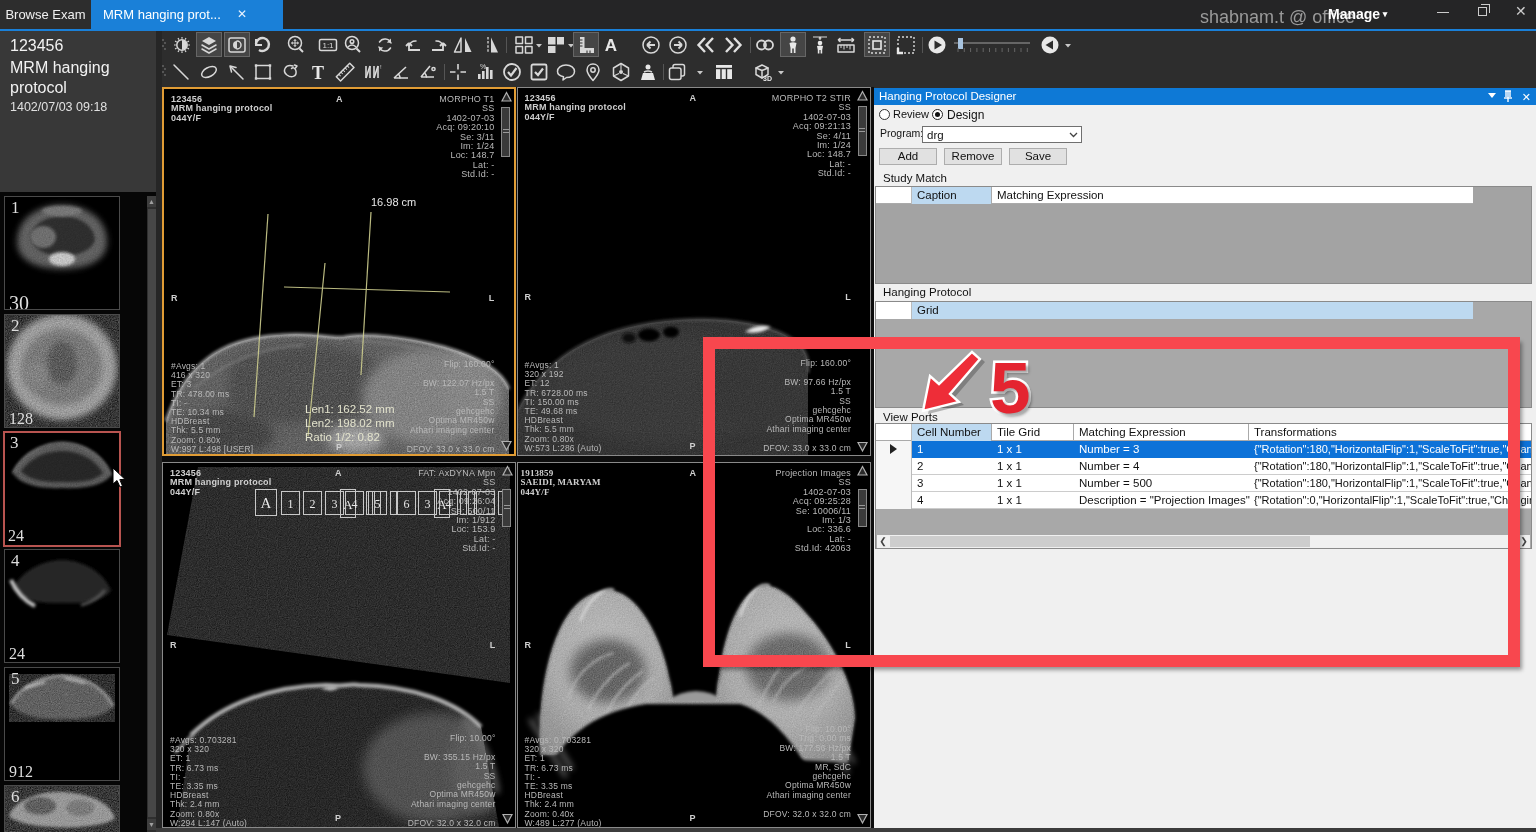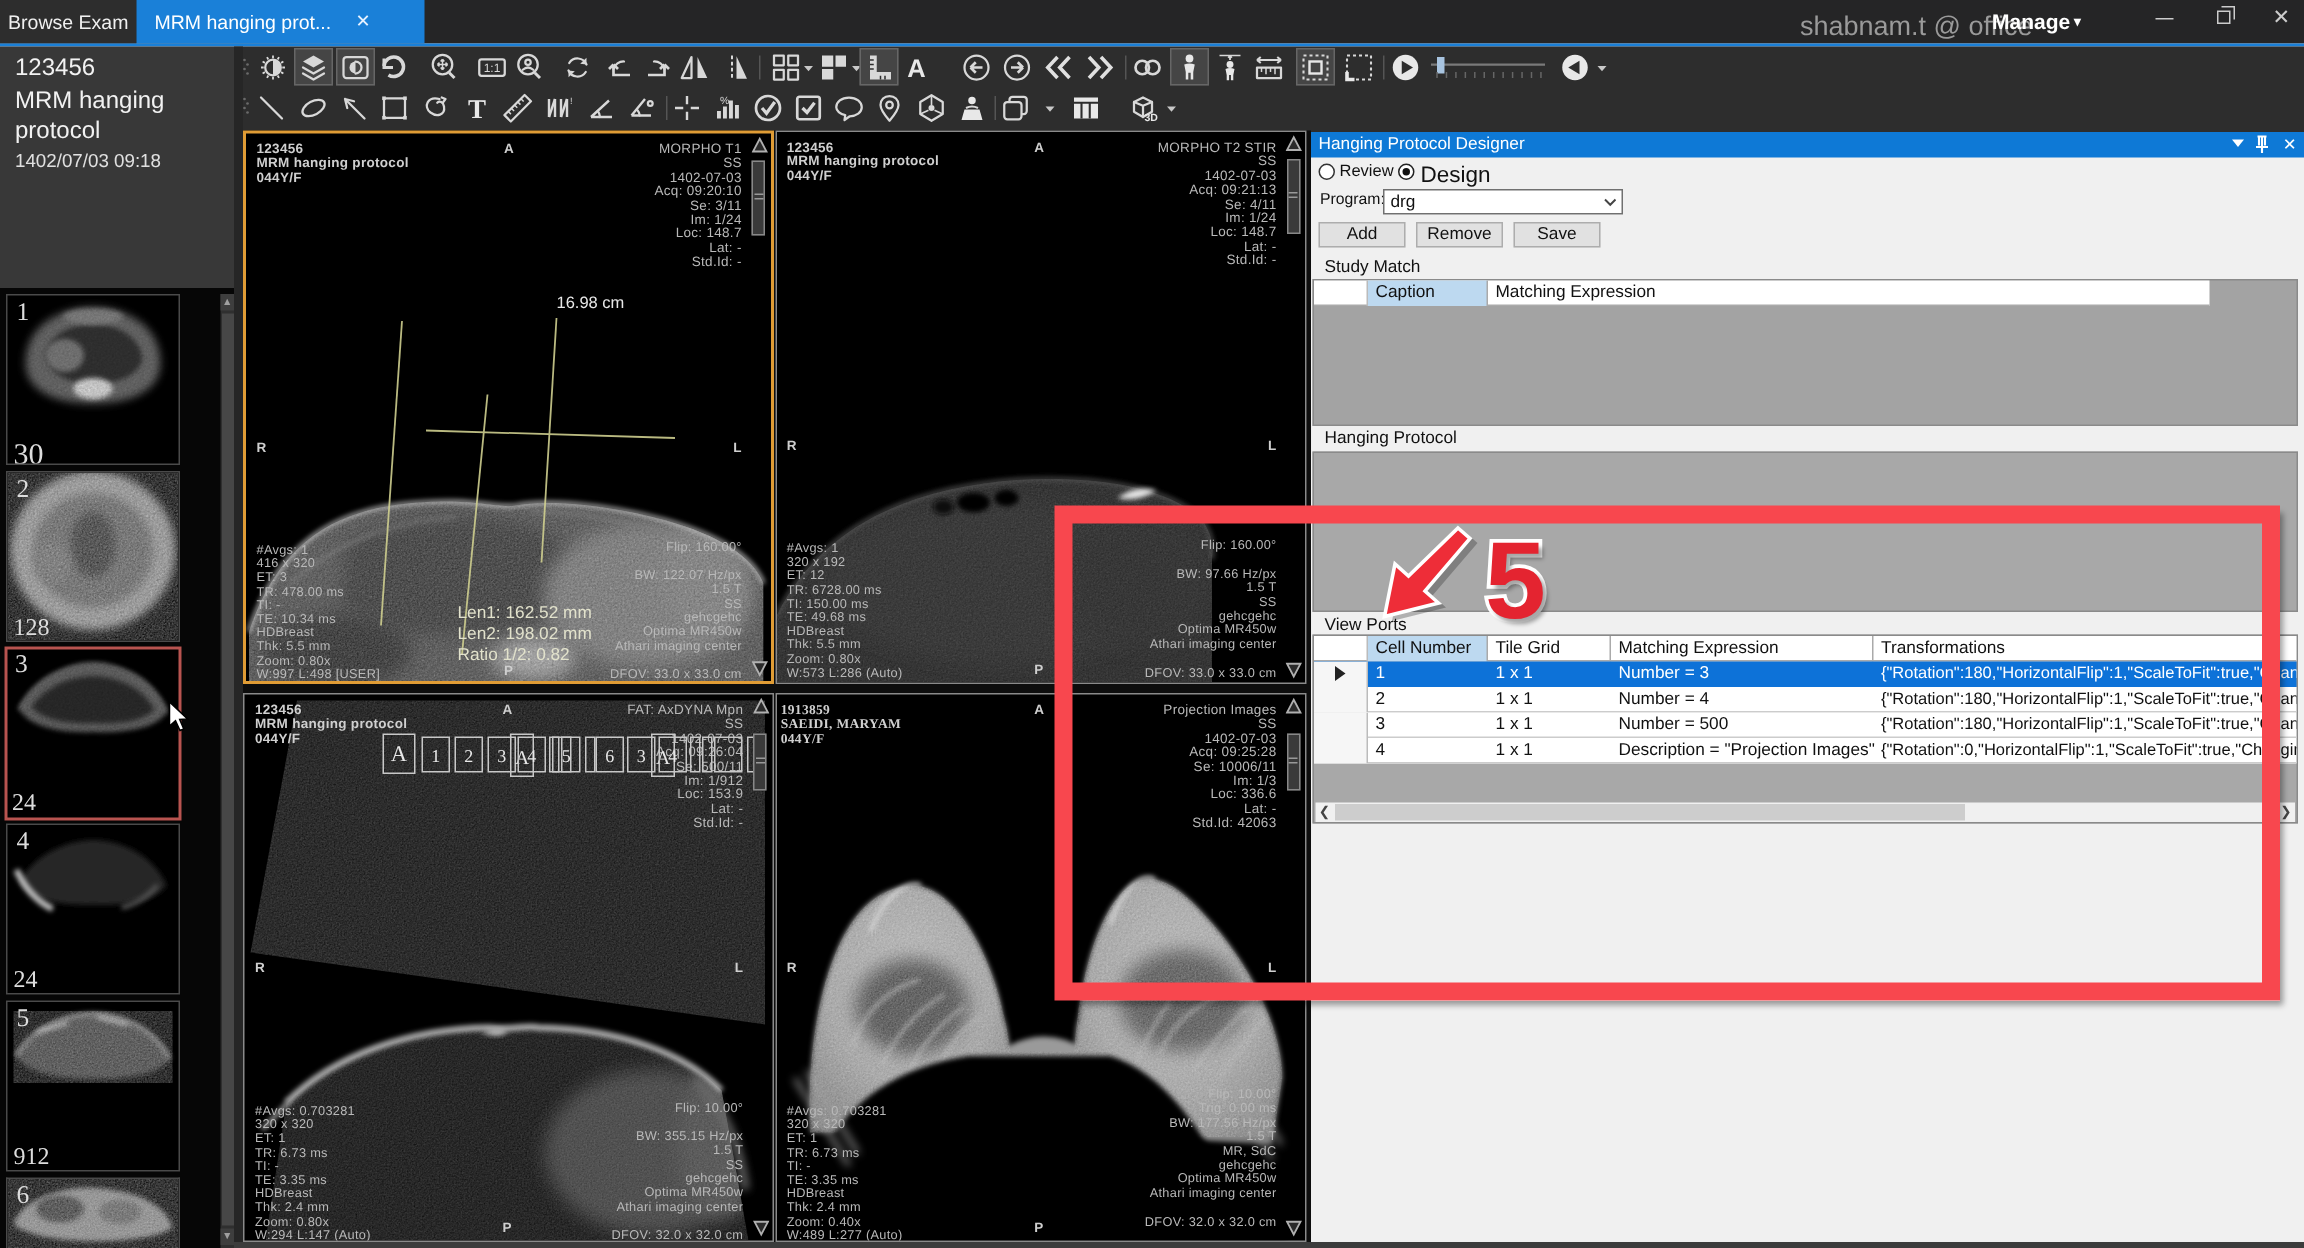--- a/index.html
+++ b/index.html
@@ -803,21 +803,21 @@
             <line x1="6" y1="8" x2="6" y2="12"></line>
           </g>
         </svg>
       <span style="position:absolute;right:5px;top:1px;font-size:11px;">✕</span>
     </div>
 
     <div class="abs" style="left:5px;top:21px;width:11px;height:11px;border-radius:50%;background:#fff;border:1px solid #333;"></div>
     <div class="abs" style="left:19px;top:20px;font-size:11px;">Review</div>
     <div class="abs" style="left:58px;top:21px;width:11px;height:11px;border-radius:50%;background:#fff;border:1px solid #222;"></div>
     <div class="abs" style="left:61px;top:24px;width:5px;height:5px;border-radius:50%;background:#111;"></div>
-    <div class="abs" style="left:73px;top:20px;font-size:15px;">Design</div>
+    <div class="abs" style="left:73px;top:20px;font-size:12px;">Design</div>
 
     <div class="abs" style="left:6px;top:39px;font-size:10.5px;">Program:</div>
     <div class="abs" style="left:48px;top:38px;width:160px;height:17px;background:#fff;border:1px solid #707070;">
       <span style="position:absolute;left:4px;top:2px;font-size:11.5px;">drg</span>
       <svg style="position:absolute;right:3px;top:5px;" width="9" height="6" viewBox="0 0 9 6">
           <path d="M1 1 L4.5 4.5 L8 1" stroke="#444" stroke-width="1.3" fill="none"></path>
         </svg>
     </div>
 
     <div class="abs" style="left:5px;top:60px;width:58px;height:17px;background:#e1e1e1;border:1px solid #adadad;text-align:center;line-height:15px;">Add</div>
@@ -828,20 +828,24 @@
     <div class="abs" style="left:1px;top:98px;width:657px;height:98px;background:#a3a3a3;border:1px solid #8a8a8a;">
       <div class="abs" style="left:0;top:0;width:597px;height:17px;background:#fff;border-bottom:1px solid #aaa;">
         <div class="abs" style="left:0;top:0;width:36px;height:17px;border-right:1px solid #bbb;"></div>
         <div class="abs" style="left:36px;top:0;width:80px;height:17px;background:#bdd9f0;border-right:1px solid #aaa;padding:2px 0 0 5px;">Caption</div>
         <div class="abs" style="left:116px;top:0;width:481px;height:17px;padding:2px 0 0 5px;">Matching Expression</div>
       </div>
     </div>
 
     <div class="abs" style="left:9px;top:198px;">Hanging Protocol</div>
     <div class="abs" style="left:1px;top:213px;width:657px;height:107px;background:#a8a8a8;border:1px solid #8a8a8a;">
+      <div class="abs" style="left:0;top:0;width:597px;height:17px;background:#fff;">
+        <div class="abs" style="left:0;top:0;width:36px;height:17px;border-right:1px solid #bbb;"></div>
+        <div class="abs" style="left:36px;top:0;width:561px;height:17px;background:#bdd9f0;padding:2px 0 0 5px;">Grid</div>
+      </div>
     </div>
 
     <div class="abs" style="left:9px;top:323px;">View Ports</div>
     <div class="abs" style="left:1px;top:335px;width:657px;height:126px;background:#a8a8a8;border:1px solid #8a8a8a;">
       <div class="abs" style="left:0;top:0;width:655px;height:17px;background:#fff;border-bottom:1px solid #aaa;">
         <div class="abs" style="left:0;top:0;width:36px;height:17px;border-right:1px solid #bbb;"></div>
         <div class="abs" style="left:36px;top:0;width:80px;height:17px;background:#bdd9f0;border-right:1px solid #aaa;padding:2px 0 0 5px;">Cell Number</div>
         <div class="abs" style="left:116px;top:0;width:82px;height:17px;border-right:1px solid #aaa;padding:2px 0 0 5px;">Tile Grid</div>
         <div class="abs" style="left:198px;top:0;width:175px;height:17px;border-right:1px solid #aaa;padding:2px 0 0 5px;">Matching Expression</div>
         <div class="abs" style="left:373px;top:0;width:282px;height:17px;padding:2px 0 0 5px;">Transformations</div>

